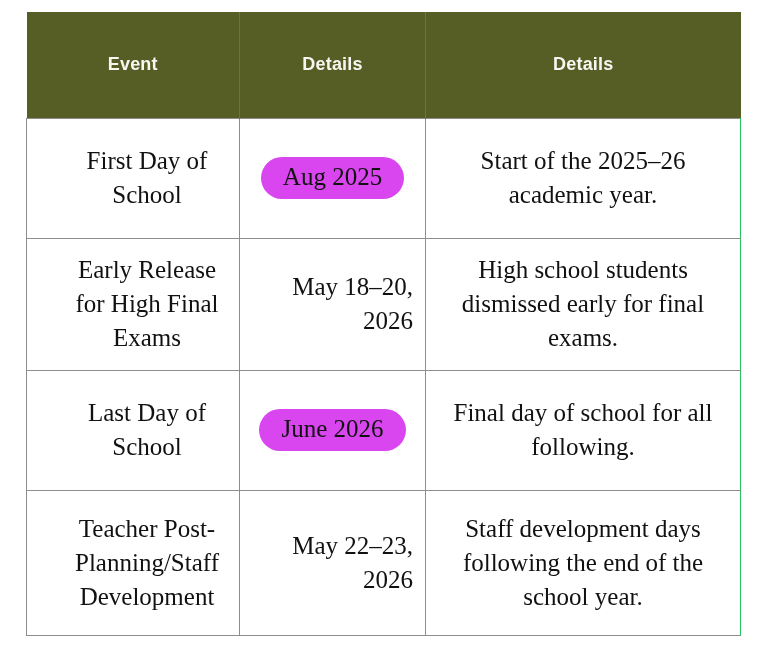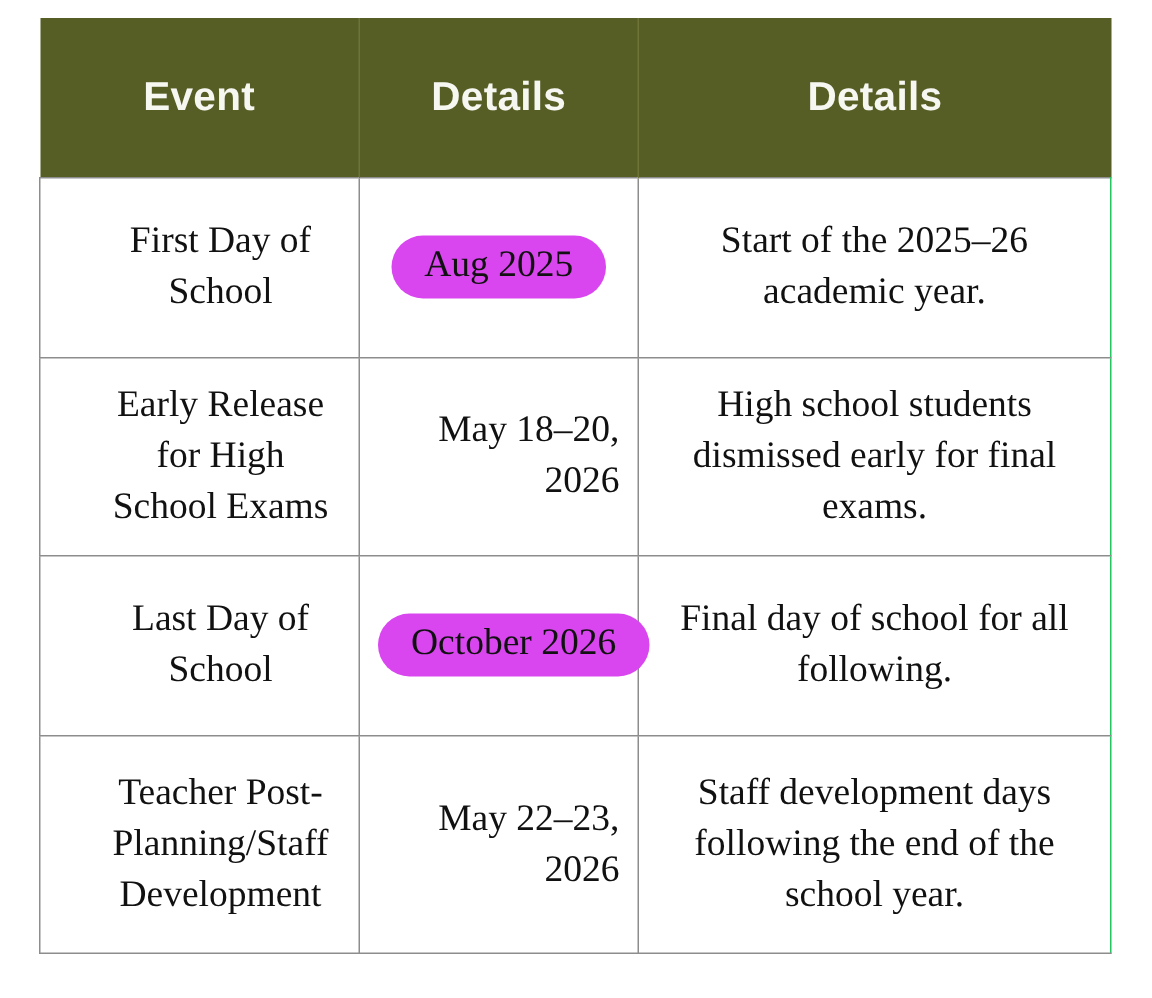--- a/index.html
+++ b/index.html
@@ -37,21 +37,21 @@
 
   table.schedule col.col-event    { width: 213px; }
   table.schedule col.col-details1 { width: 186px; }
   table.schedule col.col-details2 { width: 315px; }
 
   thead th {
     background: #575E25;
     color: #F7F7F2;
     font-family: "Liberation Sans", sans-serif;
     font-weight: bold;
-    font-size: 27px;
+    font-size: 18px;
     letter-spacing: 0.2px;
     height: 106px;
     vertical-align: middle;
     text-align: center;
     padding: 0 6px;
     border-right: 1px solid #6E7438;
     box-sizing: border-box;
   }
   thead th:last-child {
     border-right: none;
@@ -115,30 +115,30 @@
       </thead>
       <tbody>
         <tr class="row-1">
           <td class="cell-event">First Day of School</td>
           <td class="cell-date">
             <span class="pill">Aug 2025</span>
           </td>
           <td class="cell-desc">Start of the 2025–26 academic year.</td>
         </tr>
         <tr class="row-2">
-          <td class="cell-event">Early Release for High School Exams</td>
+          <td class="cell-event">Early Release for High Final Exams</td>
           <td class="cell-date">
             <span class="plain-date">May 18–20, 2026</span>
           </td>
           <td class="cell-desc">High school students dismissed early for final exams.</td>
         </tr>
         <tr class="row-3">
           <td class="cell-event">Last Day of School</td>
           <td class="cell-date">
-            <span class="pill">October 2026</span>
+            <span class="pill">June 2026</span>
           </td>
           <td class="cell-desc">Final day of school for all following.</td>
         </tr>
         <tr class="row-4">
           <td class="cell-event">Teacher Post-Planning/Staff Development</td>
           <td class="cell-date">
             <span class="plain-date">May 22–23, 2026</span>
           </td>
           <td class="cell-desc">Staff development days following the end of the school year.</td>
         </tr>

